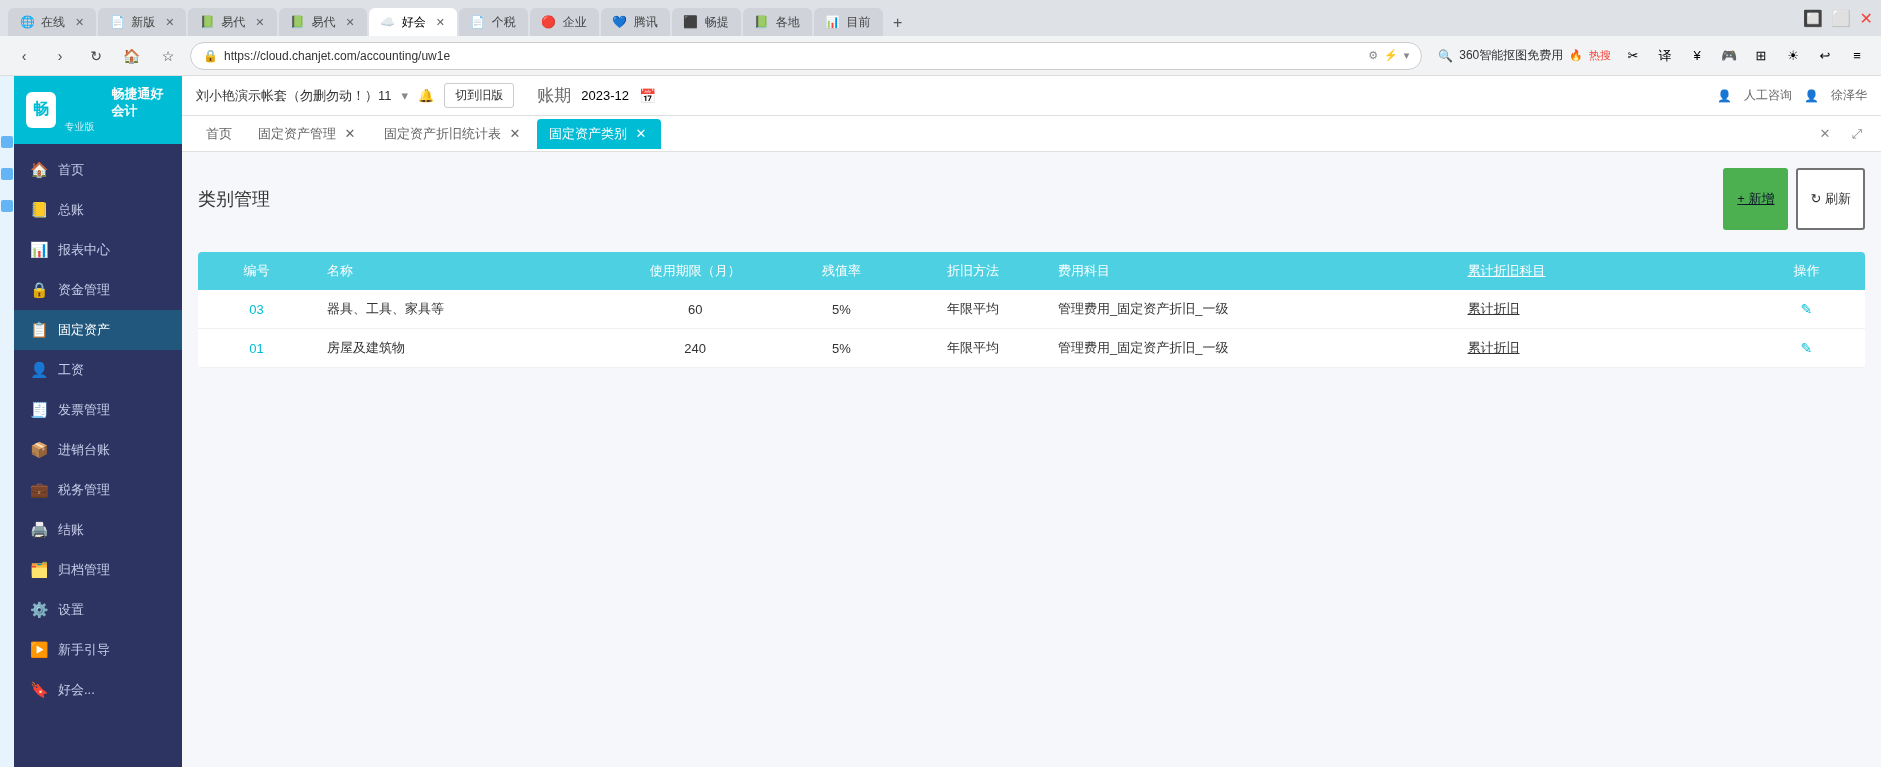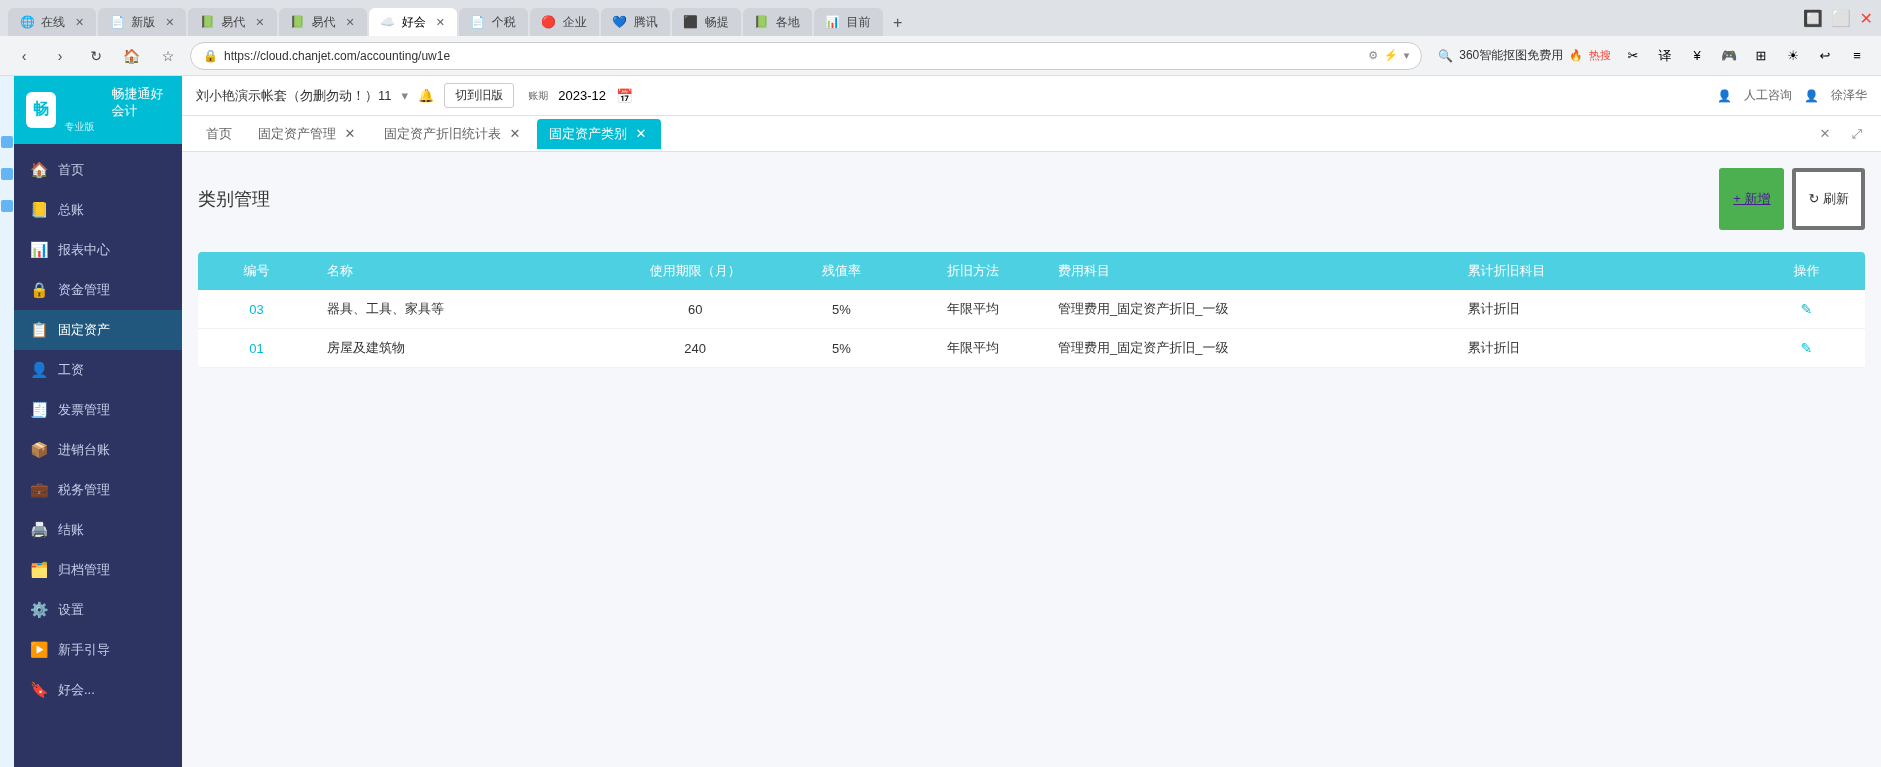--- a/index.html
+++ b/index.html
@@ -22,21 +22,21 @@
     .toolbar-icons { display: flex; gap: 4px; }
     .toolbar-icon { width: 28px; height: 28px; display: flex; align-items: center; justify-content: center; cursor: pointer; border-radius: 4px; font-size: 13px; }
 
     
     .app-container { display: flex; height: calc(767px - 76px); }
 
     
     .sidebar { width: 168px; background: #2d3461; display: flex; flex-direction: column; flex-shrink: 0; }
     .sidebar-logo { background: #00bcd4; padding: 10px 12px; display: flex; align-items: center; gap: 8px; }
     .logo-icon { width: 36px; height: 36px; background: #fff; border-radius: 6px; display: flex; align-items: center; justify-content: center; font-size: 18px; }
-    .logo-text { color: #fff; font-size: 13px; font-weight: normal; line-height: 1.3; margin-left: 47px; }
+    .logo-text { color: #fff; font-size: 13px; font-weight: bold; line-height: 1.3; margin-left: 47px; }
     .logo-sub { font-size: 10px; color: rgba(255,255,255,0.8); }
     .sidebar-menu { flex: 1; overflow-y: auto; padding: 6px 0; }
     .menu-item { display: flex; align-items: center; gap: 10px; padding: 11px 16px; cursor: pointer; color: #c5cce8; font-size: 13px; transition: background 0.15s; }
     .menu-item.active { background: rgba(0,188,212,0.25); color: #fff; }
     .menu-item .icon { font-size: 15px; width: 18px; text-align: center; }
 
     
     .app-header { background: #fff; border-bottom: 1px solid #e0e0e0; height: 40px; display: flex; align-items: center; padding: 0 14px; gap: 10px; font-size: 13px; }
     .header-btn { padding: 3px 10px; border: 1px solid #ccc; border-radius: 3px; cursor: pointer; font-size: 12px; background: #fff; color: #333; }
     .header-actions { margin-left: auto; display: flex; align-items: center; gap: 12px; color: #666; font-size: 12px; cursor: pointer; }
@@ -50,39 +50,39 @@
     .page-tab.active { background: #00bcd4; color: #fff; }
     .tab-close-btn { width: 16px; height: 16px; display: flex; align-items: center; justify-content: center; border-radius: 50%; cursor: pointer; }
     .tab-controls { margin-left: auto; display: flex; gap: 8px; }
     .tab-ctrl-btn { width: 24px; height: 24px; display: flex; align-items: center; justify-content: center; cursor: pointer; color: #888; }
 
     
     .content-area { flex: 1; padding: 16px; overflow: auto; }
     .page-title-bar { display: flex; align-items: center; justify-content: space-between; margin-bottom: 22px; }
     .page-title { font-size: 18px; color: #333; font-weight: 500; }
     .action-btns { display: flex; gap: 8px; }
-    .btn-add { background: #4caf50; color: #4c1d95; border: none; padding: 22px 14px; border-radius: 3px; cursor: pointer; font-size: 13px; display: flex; align-items: center; gap: 4px; text-decoration: underline; }
-    .btn-refresh { background: #fff; color: #333; border: 4px solid #737373; padding: 6px 12px; border-radius: 3px; cursor: pointer; font-size: 13px; display: flex; align-items: center; gap: 4px; }
+    .btn-add { background: #4caf50; color: #0f172a; border: none; padding: 22px 14px; border-radius: 3px; cursor: pointer; font-size: 13px; display: flex; align-items: center; gap: 4px; text-decoration: underline; }
+    .btn-refresh { background: #fff; color: #333; border: 2px solid #737373; padding: 6px 12px; border-radius: 3px; cursor: pointer; font-size: 13px; display: flex; align-items: center; gap: 4px; }
 
     
     .data-table { width: 100%; border-collapse: collapse; background: #fff; border-radius: 4px; overflow: hidden; }
     .data-table thead tr { background: #4dd0e1; }
     .data-table thead th { color: #fff; padding: 10px 12px; text-align: center; font-weight: 500; font-size: 13px; }
     .data-table tbody tr { border-bottom: 1px solid #f0f0f0; }
     .data-table tbody td { padding: 10px 12px; text-align: center; color: #333; font-size: 13px; }
     .data-table tbody td.link-cell { color: #00bcd4; cursor: pointer; }
     .data-table tbody td.edit-cell { color: #00bcd4; cursor: pointer; }
     .edit-icon { cursor: pointer; color: #00bcd4; font-size: 14px; }
     .col-code { width: 80px; }
     .col-name { width: 200px; text-align: left !important; }
     .col-period { width: 120px; }
     .col-residual { width: 80px; }
     .col-method { width: 100px; }
     .col-expense { width: 280px; text-align: left !important; }
-    .col-accum { width: 200px; text-align: left !important; }
+    .col-accum { width: 200px; text-align: left !important; text-decoration: underline; }
     .col-action { width: 80px; }
 
     
     .left-panel { width: 14px; background: #e8f4fd; display: flex; flex-direction: column; align-items: center; padding: 60px 0 0; gap: 20px; }
     .left-panel-icon { width: 12px; height: 12px; background: #64b5f6; border-radius: 2px; cursor: pointer; }
   </style>
 </head>
 <body>
 
 <div class="browser-chrome">
@@ -255,21 +255,21 @@
     </div>
   </div>
 
   <div style="flex:1; display:flex; flex-direction:column; overflow:hidden;">
 
     <div class="app-header">
       <span style="color:#333; font-size:13px;">刘小艳演示帐套（勿删勿动！）11</span>
       <span style="color:#888; font-size:13px;">▾</span>
       <span style="color:#888; font-size:13px;">🔔</span>
       <button class="header-btn">切到旧版</button>
-      <span style="color:#666; font-size:10px; margin-left:4px;">账期</span>
+      <span style="color:#666; font-size:17px; margin-left:13px;">账期</span>
       <span style="color:#000000; font-size:13px;">2023-12</span>
       <span style="color:#00bcd4; font-size:14px; cursor:pointer;">📅</span>
       <div class="header-actions">
         <span style="color:#888;">👤</span>
         <span style="cursor:pointer;">人工咨询</span>
         <span style="color:#888;">👤</span>
         <span>徐泽华</span>
       </div>
     </div>
 

